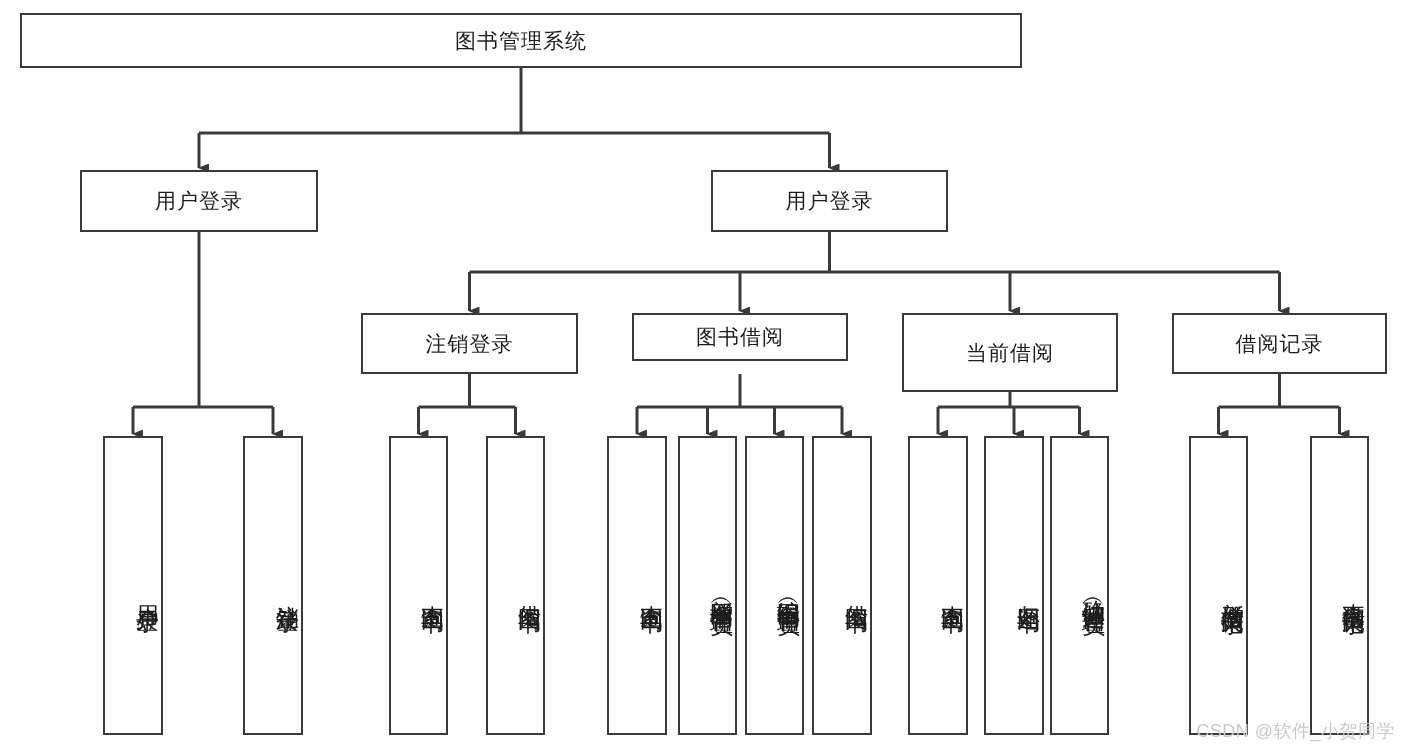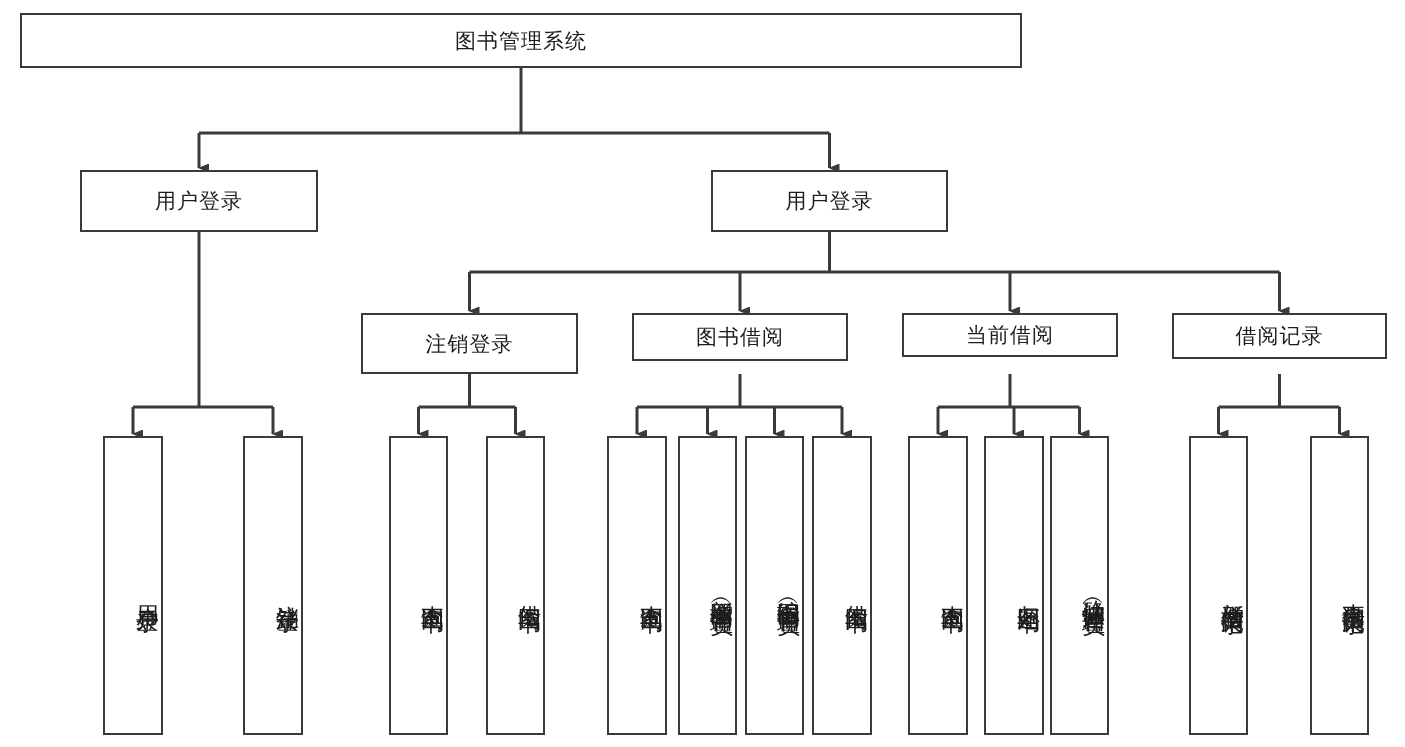--- a/index.html
+++ b/index.html
@@ -123,24 +123,24 @@
       </div>
       <div class="node node-h" style="left: 711px; top: 170px; width: 237px; height: 62px;">
         <span>用户登录</span>
       </div>
       <div class="node node-h" style="left: 361px; top: 313px; width: 217px; height: 61px;">
         <span>注销登录</span>
       </div>
       <div class="node node-h" style="left: 632px; top: 313px; width: 216px; height: 48px;">
         <span>图书借阅</span>
       </div>
-      <div class="node node-h" style="left: 902px; top: 313px; width: 216px; height: 44px;">
+      <div class="node node-h" style="left: 902px; top: 313px; width: 216px; height: 79px;">
         <span>当前借阅</span>
       </div>
-      <div class="node node-h" style="left: 1172px; top: 313px; width: 215px; height: 46px;">
+      <div class="node node-h" style="left: 1172px; top: 313px; width: 215px; height: 61px;">
         <span>借阅记录</span>
       </div>
       <div class="node node-v" style="left: 103px; top: 436px; width: 60px; height: 299px;">
         <span>用户登录</span>
       </div>
       <div class="node node-v" style="left: 243px; top: 436px; width: 60px; height: 299px;">
         <span>注销登录</span>
       </div>
       <div class="node node-v" style="left: 389px; top: 436px; width: 59px; height: 299px;">
         <span>查询图书</span>
@@ -170,14 +170,15 @@
         <span>确认归还（管理员）</span>
       </div>
       <div class="node node-v" style="left: 1189px; top: 436px; width: 59px; height: 299px;">
         <span>新增借阅记录</span>
       </div>
       <div class="node node-v" style="left: 1310px; top: 436px; width: 59px; height: 299px;">
         <span>查询借阅记录</span>
       </div>
     </div>
 
+  <div class="watermark">CSDN @软件_小贺同学</div>
 
 </div>
 
 </body></html>

